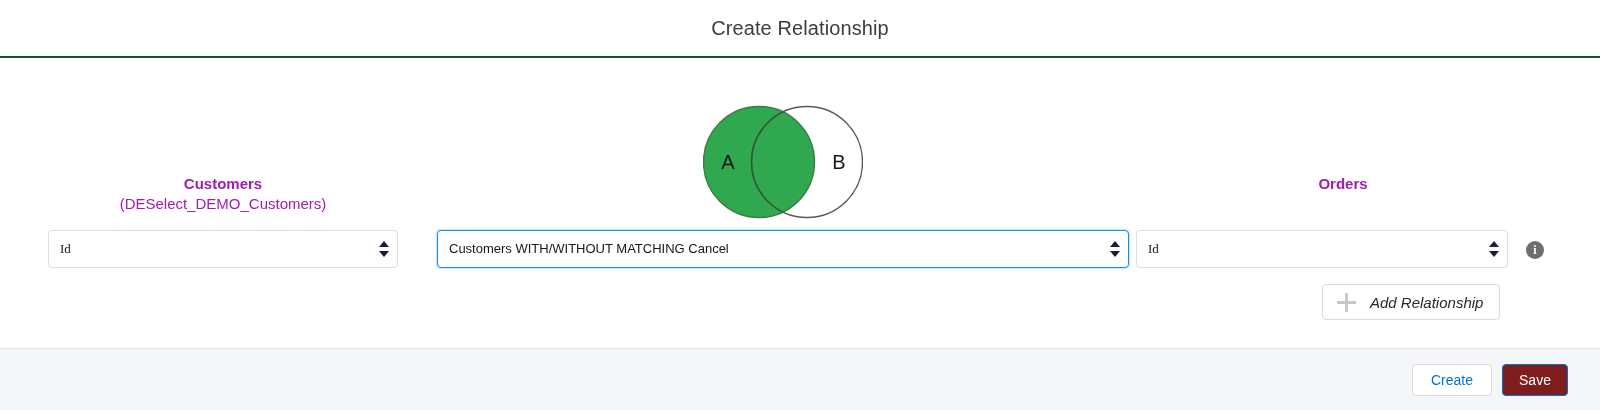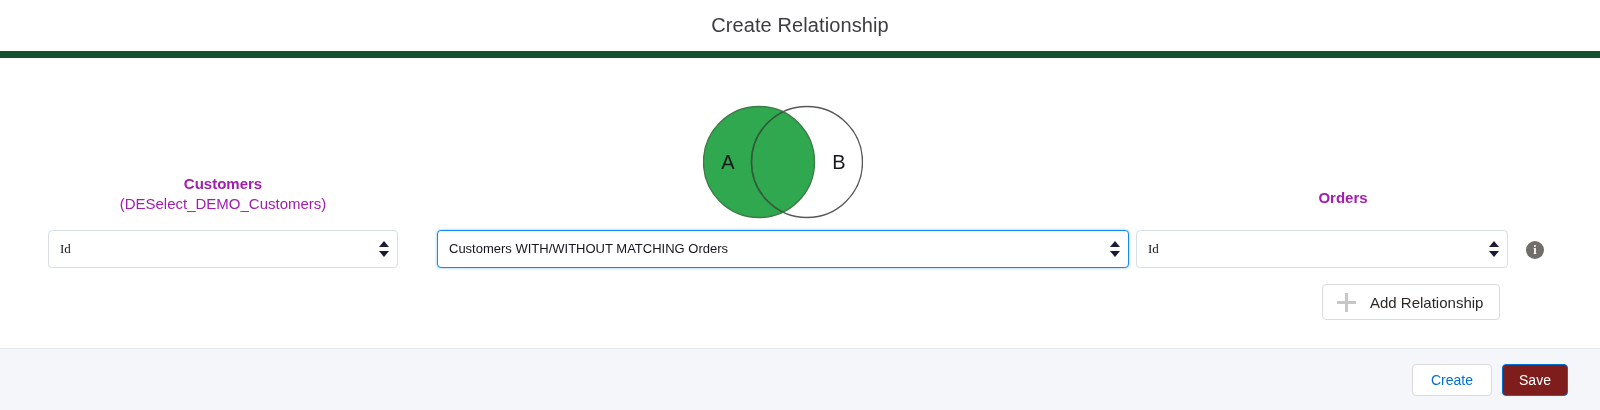--- a/index.html
+++ b/index.html
@@ -16,21 +16,21 @@
     height: 410px;
     background: #ffffff;
     display: flex;
     flex-direction: column;
     overflow: hidden;
   }
 
   
   .modal-header {
     height: 58px;
-    border-bottom: 7px solid #14532d;
+    border-bottom: 2px solid #14532d;
     display: flex;
     align-items: center;
     justify-content: center;
     flex: 0 0 auto;
   }
   .modal-title {
     font-size: 20px;
     font-weight: 400;
     color: #3b3d41;
     letter-spacing: 0.1px;
@@ -57,21 +57,21 @@
   .col-caption {
     position: absolute;
     text-align: center;
     font-size: 15px;
     line-height: 20px;
     color: #a21caf;
     font-weight: 700;
   }
   .col-caption .sub { font-weight: 400; }
   #caption-left  { left: 48px;   top: 116px; width: 350px; }
-  #caption-right { left: 1168px; top: 116px; width: 350px; margin-top: 14px; }
+  #caption-right { left: 1168px; top: 116px; width: 350px; }
 
   
   .field-row {
     position: absolute;
     left: 0;
     top: 172px;
     width: 1600px;
     height: 40px;
   }
 
@@ -168,20 +168,21 @@
     content: "";
     position: absolute;
     background: #c9c7c5;
   }
   .plus-icon::before { left: 0; top: 8px; width: 19px; height: 3px; }
   .plus-icon::after  { top: 0; left: 8px; height: 19px; width: 3px; }
   .add-rel-label {
     font-size: 15px;
     color: #2b2826;
     white-space: nowrap;
+    font-style: italic;
   }
 
   
   .modal-footer {
     flex: 0 0 auto;
     height: 62px;
     background: #f4f6f9;
     border-top: 1px solid #e0e5ee;
     display: flex;
     align-items: center;
@@ -258,21 +259,21 @@
 
       <div class="select-shell" id="select-left">
         <span class="sel-text mono">Id</span>
         <span class="spinner">
           <span class="tri up"></span>
           <span class="tri down"></span>
         </span>
       </div>
 
       <div class="select-shell focused" id="select-middle">
-        <span class="sel-text">Customers WITH/WITHOUT MATCHING Orders</span>
+        <span class="sel-text">Customers WITH/WITHOUT MATCHING Cancel</span>
         <span class="spinner">
           <span class="tri up"></span>
           <span class="tri down"></span>
         </span>
       </div>
 
       <div class="select-shell" id="select-right">
         <span class="sel-text mono">Id</span>
         <span class="spinner">
           <span class="tri up"></span>

